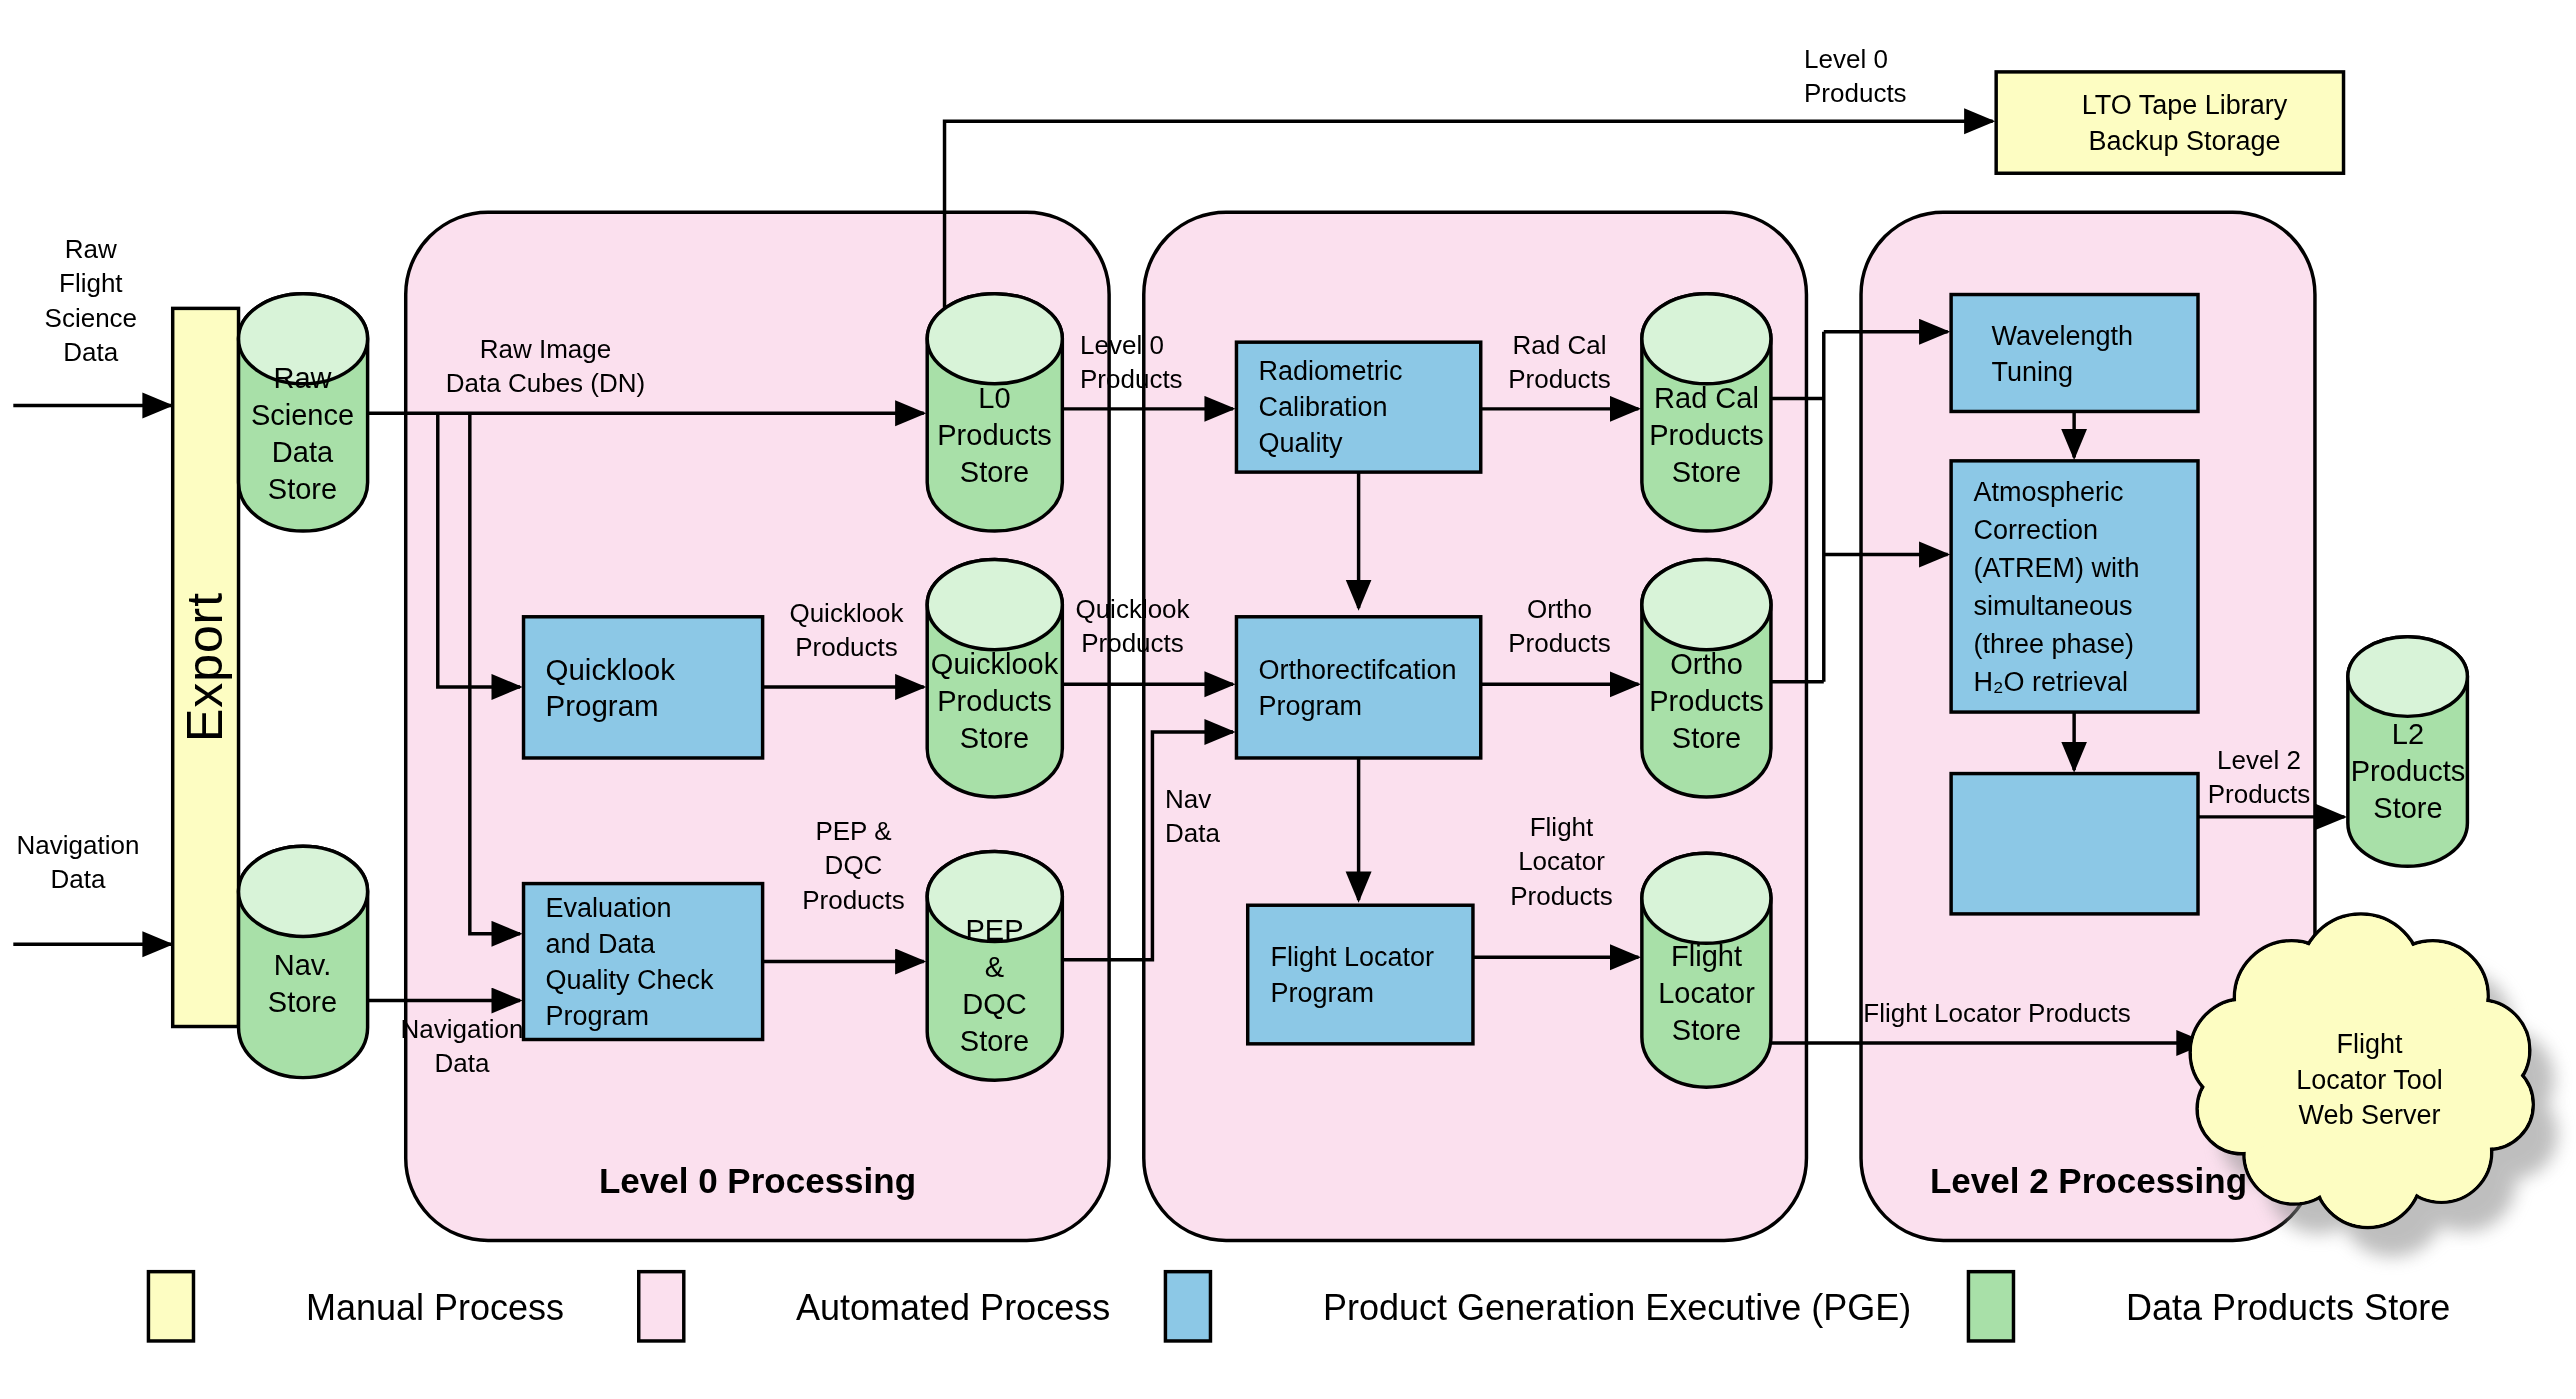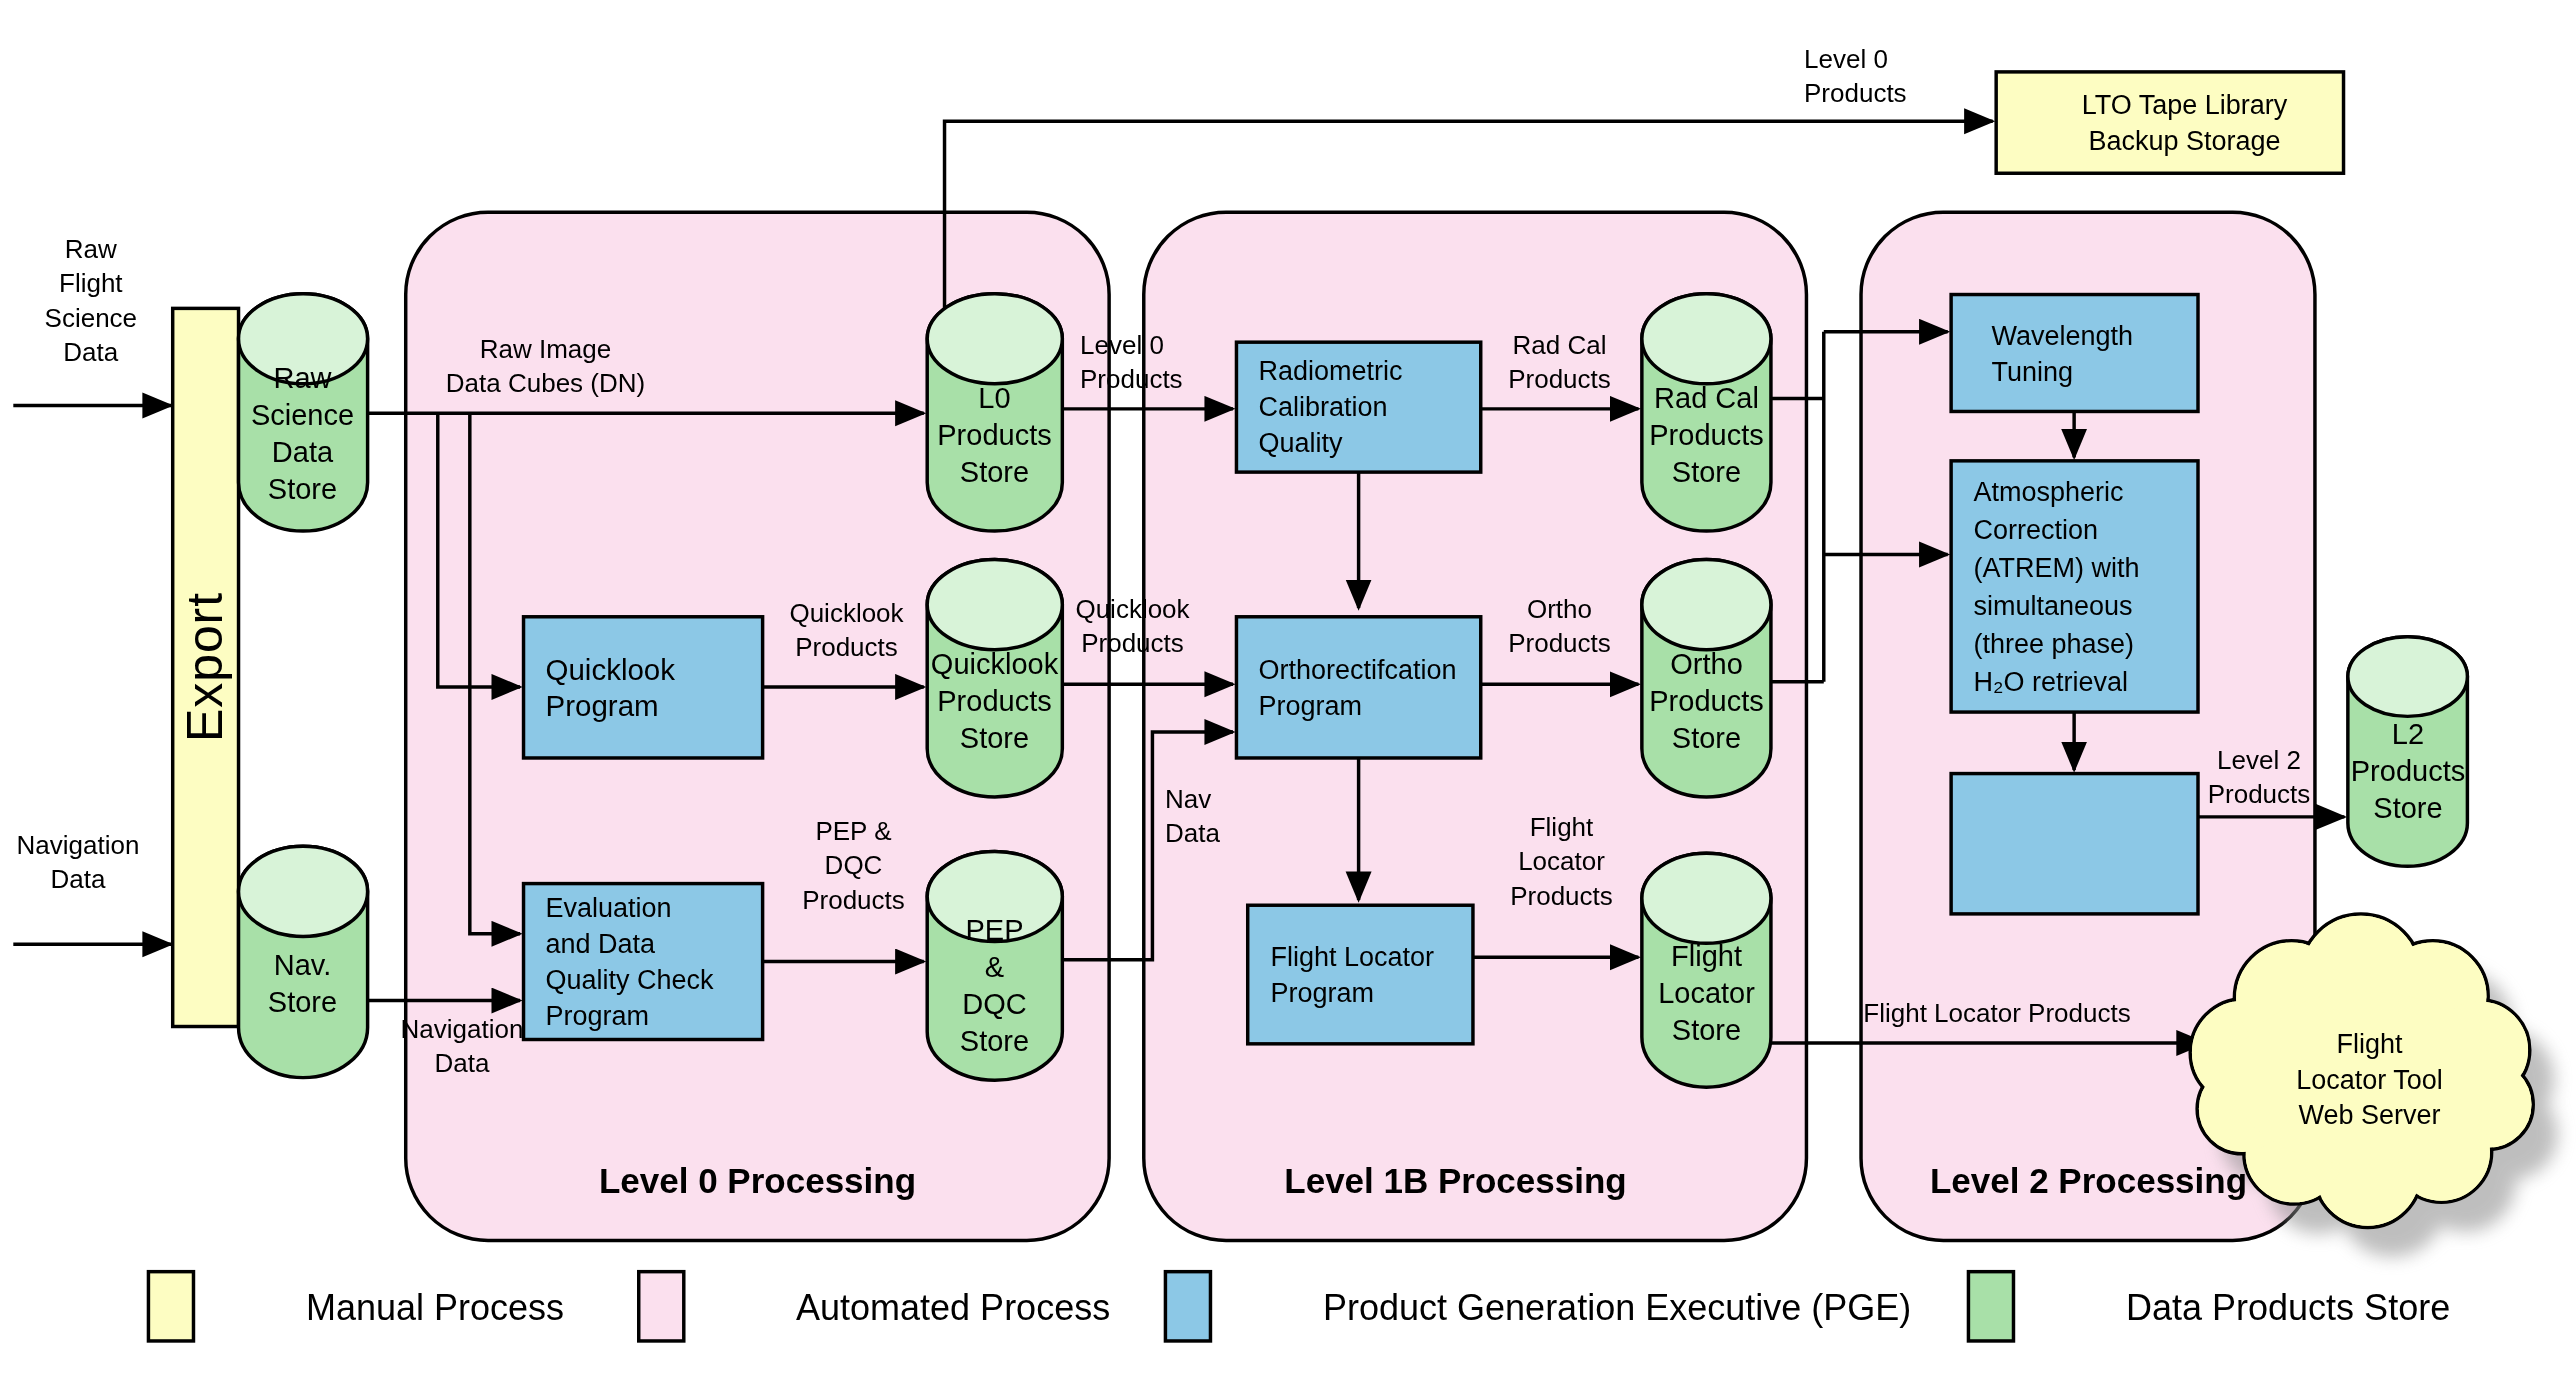--- a/index.html
+++ b/index.html
@@ -256,21 +256,20 @@
   <div class="lbl flow" style="left:1486px;top:592px;width:147px;">Ortho
 Products</div>
   <div class="lbl flow" style="left:1492px;top:810px;width:139px;">Flight
 Locator
 Products</div>
   <div class="lbl flow" style="left:1802px;top:996px;width:390px;">Flight Locator Products</div>
   <div class="lbl flow" style="left:2194px;top:743px;width:130px;">Level 2
 Products</div>
 
   <div class="lbl region-title" style="left:541px;top:1158px;width:433px;">Level 0 Processing</div>
-  <div class="lbl region-title" style="left:1239px;top:1158px;width:433px;">Level 1B Processing</div>
   <div class="lbl region-title" style="left:1872px;top:1158px;width:433px;">Level 2 Processing</div>
 
   <div class="lbl" style="left:2261px;top:1027px;width:217px;font-size:27px;">Flight
 Locator Tool
 Web Server</div>
 
   <div class="lbl legend-lbl left" style="left:796px;top:1284px;width:485px;">Automated Process</div>
   <div class="lbl legend-lbl left" style="left:306px;top:1284px;width:451px;">Manual Process</div>
   <div class="lbl legend-lbl left" style="left:1323px;top:1284px;width:659px;">Product Generation Executive (PGE)</div>
   <div class="lbl legend-lbl left" style="left:2126px;top:1284px;width:451px;">Data Products Store</div>

